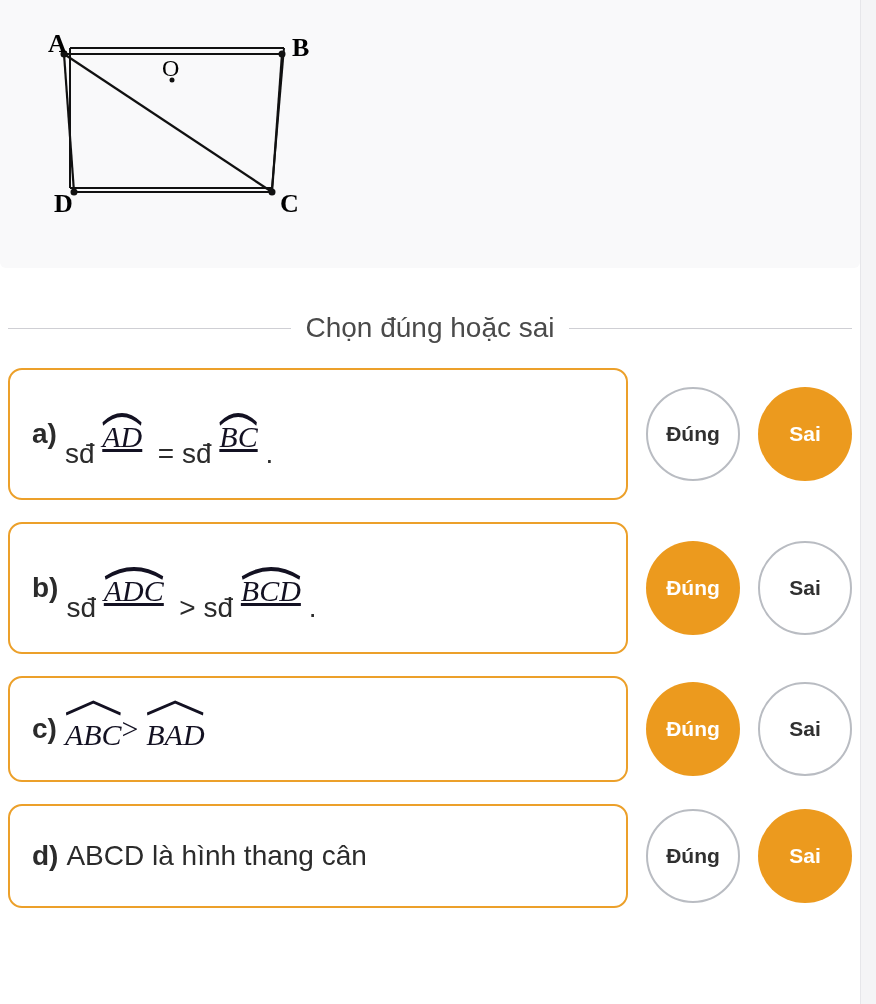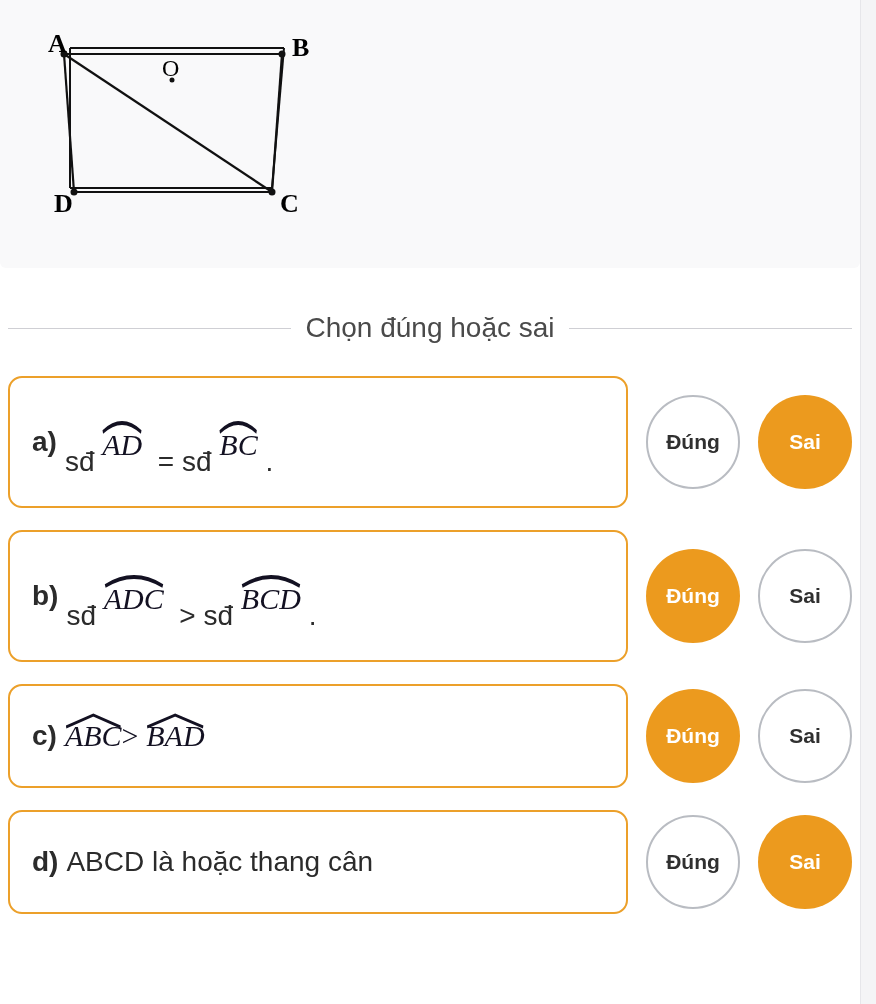--- a/index.html
+++ b/index.html
@@ -29,21 +29,21 @@
   }
   .question-image-area {
     background: #f9f9fa;
     padding: 28px 22px 36px 22px;
     border-bottom-left-radius: 6px;
     border-bottom-right-radius: 6px;
   }
   .divider-row {
     display: flex;
     align-items: center;
-    margin: 44px 8px 32px 8px;
+    margin: 44px 8px 24px 8px;
   }
   .divider-line {
     flex: 1;
     height: 1px;
     background: #cfcfd4;
   }
   .divider-text {
     padding: 0 14px;
     font-size: 28px;
     color: #4a4a4a;
@@ -97,32 +97,33 @@
   .math {
     font-family: "Times New Roman", Times, serif;
     font-style: italic;
     font-size: 30px;
     color: #131122;
   }
   .arc {
     position: relative;
     display: inline-block;
     padding-top: 6px;
+    text-decoration: underline;
   }
   .arc svg.arc-svg {
     position: absolute;
     left: 0;
     top: -4px;
     width: 100%;
     height: 16px;
   }
   .angle {
     position: relative;
     display: inline-block;
-    padding-top: 0;
+    padding-top: 12px;
   }
   .angle svg.angle-svg {
     position: absolute;
     left: 0;
     top: -6px;
     width: 100%;
     height: 16px;
   }
   .sd {
     font-family: Arial, Helvetica, sans-serif;
@@ -259,21 +260,21 @@
           <span>BAD</span>
         </span>
       </div>
       <div class="answer-btn btn-selected">Đúng</div>
       <div class="answer-btn btn-unselected">Sai</div>
     </div>
 
     <div class="row">
       <div class="statement-box">
         <span class="label-bold">d)</span>
-        <span>ABCD là hoặc thang cân</span>
+        <span>ABCD là hình thang cân</span>
       </div>
       <div class="answer-btn btn-unselected">Đúng</div>
       <div class="answer-btn btn-selected">Sai</div>
     </div>
 
   </div>
 
 </div>
 <div class="right-edge"></div>
 

